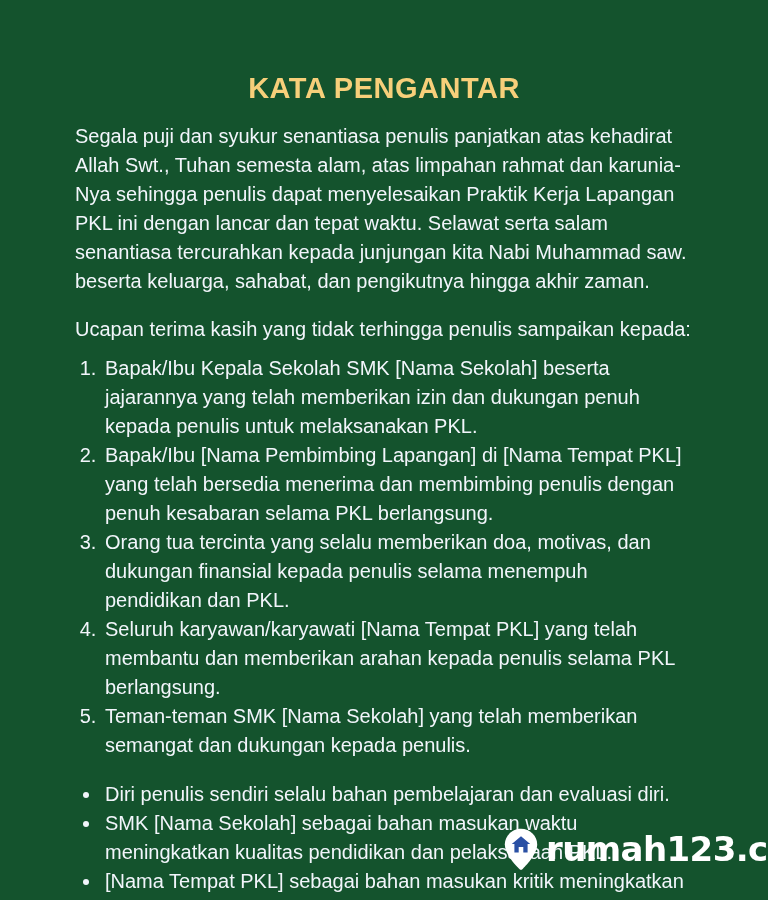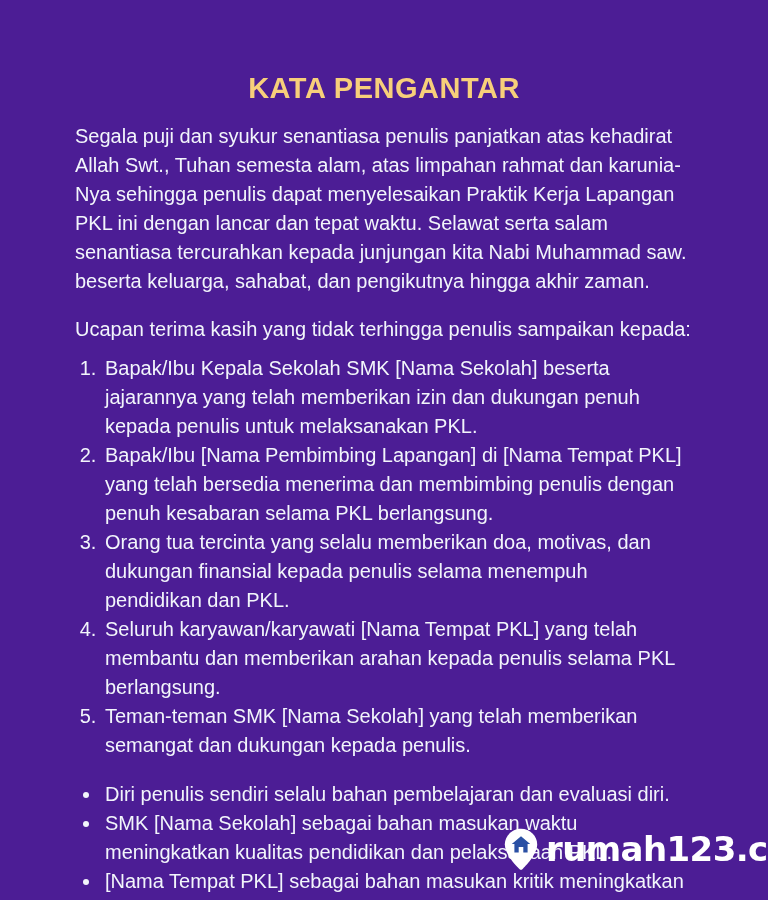--- a/index.html
+++ b/index.html
@@ -11,21 +11,21 @@
     height: 900px;
     background: #2a50a4;
     font-family: "Liberation Sans", sans-serif;
     overflow: hidden;
     position: relative;
   }
   .page {
     position: relative;
     width: 768px;
     height: 900px;
-    background: #4c1d95;
+    background: #14532d;
     box-sizing: border-box;
   }
   .doc-title {
     position: absolute;
     top: 72px;
     left: 0;
     width: 768px;
     text-align: center;
     color: #f7cf7a;
     font-size: 29px;

